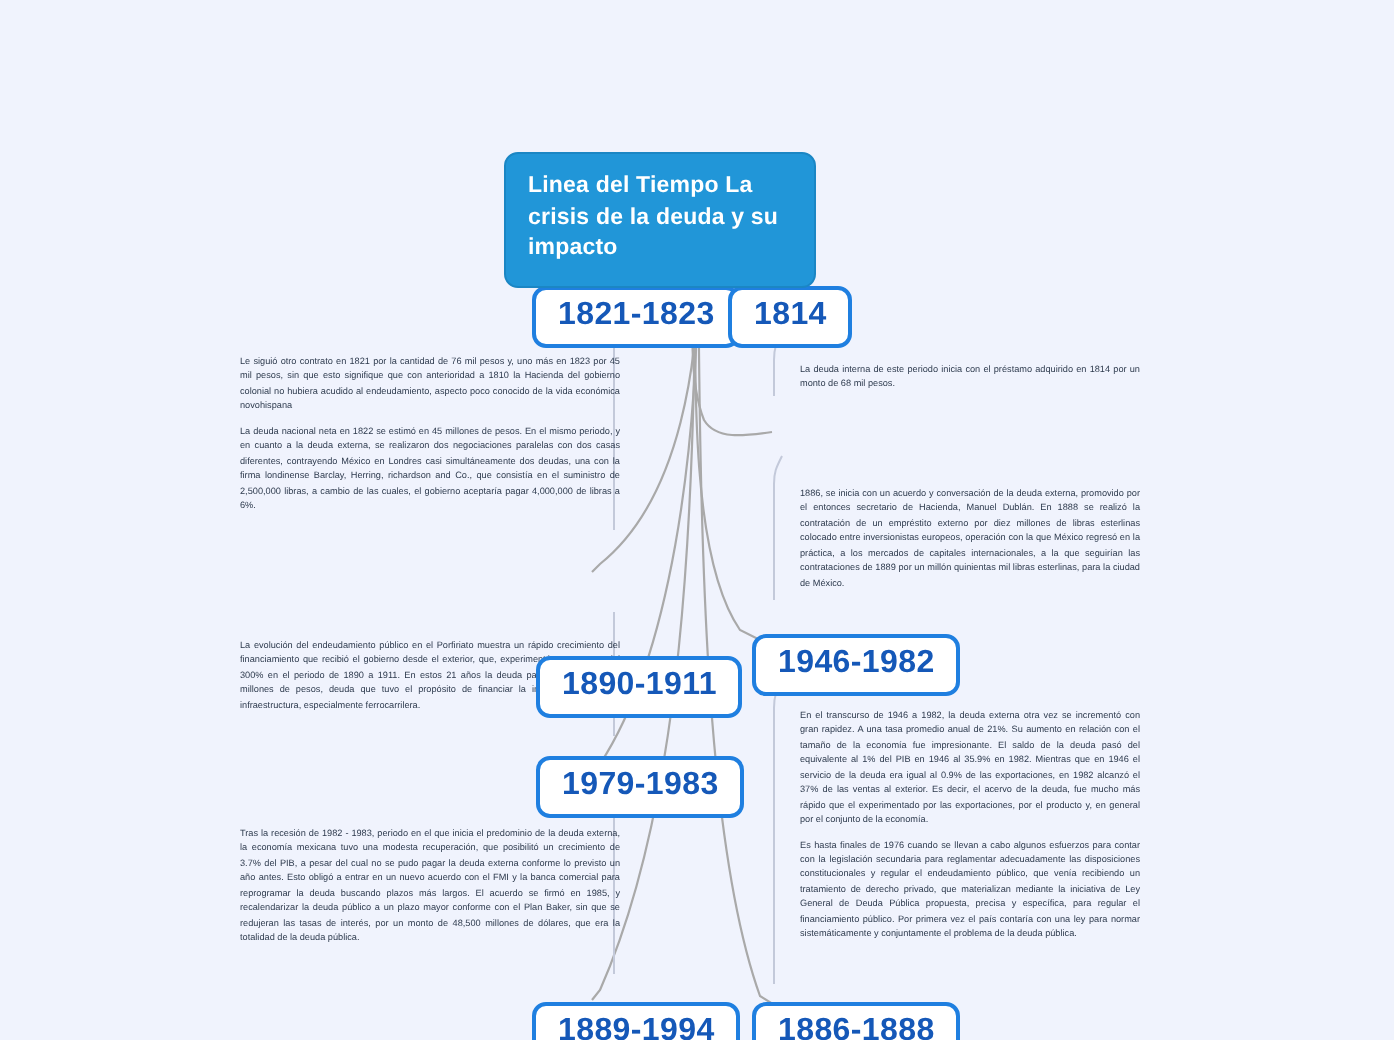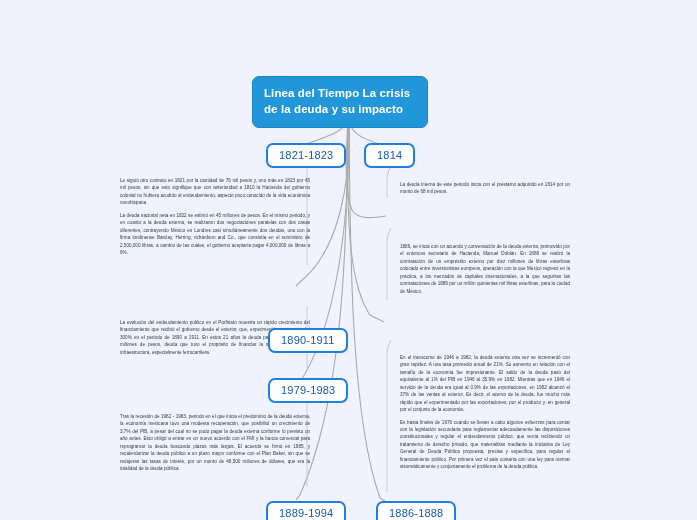--- a/index.html
+++ b/index.html
@@ -28,21 +28,21 @@
     width: 697px;
     height: 520px;
     pointer-events: none;
   }
 
   
   .root-node {
     position: absolute;
     left: 252px;
     top: 76px;
-    width: 176px;
+    width: 156px;
     box-sizing: border-box;
     background: #2196d8;
     border: 1px solid #1b86c4;
     border-radius: 7px;
     padding: 9px 11px 10px 11px;
     color: #ffffff;
     font-size: 11.5px;
     font-weight: bold;
     line-height: 1.35;
     letter-spacing: 0.1px;
@@ -51,22 +51,22 @@
 
   
   .date-node {
     position: absolute;
     box-sizing: border-box;
     background: #ffffff;
     border: 2px solid #1f7fe0;
     border-radius: 7px;
     padding: 4px 11px 5px 11px;
     color: #1558b8;
-    font-size: 11px;
-    font-weight: normal;
+    font-size: 16px;
+    font-weight: bold;
     letter-spacing: 0.2px;
     white-space: nowrap;
     z-index: 4;
   }
 
   
   .text-panel {
     position: absolute;
     box-sizing: border-box;
     font-size: 4.6px;
@@ -126,20 +126,21 @@
 
   <div class="text-panel" style="left:398px; top:243px; width:172px;">
     <p>1886, se inicia con un acuerdo y conversación de la deuda externa, promovido por el entonces secretario de Hacienda, Manuel Dublán. En 1888 se realizó la contratación de un empréstito externo por diez millones de libras esterlinas colocado entre inversionistas europeos, operación con la que México regresó en la práctica, a los mercados de capitales internacionales, a la que seguirían las contrataciones de 1889 por un millón quinientas mil libras esterlinas, para la ciudad de México.</p>
   </div>
 
   <div class="date-node" style="left:268px; top:284px;margin-top:44px;">1890-1911</div>
   <div class="text-panel" style="left:118px; top:319px; width:192px;">
     <p>La evolución del endeudamiento público en el Porfiriato muestra un rápido crecimiento del financiamiento que recibió el gobierno desde el exterior, que, experimentó un aumento del 300% en el periodo de 1890 a 1911. En estos 21 años la deuda pasó de 52.5 a 441.5 millones de pesos, deuda que tuvo el propósito de financiar la inversión pública de infraestructura, especialmente ferrocarrilera.</p>
   </div>
 
+  <div class="date-node" style="left:376px; top:317px;">1946-1982</div>
   <div class="text-panel" style="left:398px; top:354px; width:172px;">
     <p>En el transcurso de 1946 a 1982, la deuda externa otra vez se incrementó con gran rapidez. A una tasa promedio anual de 21%. Su aumento en relación con el tamaño de la economía fue impresionante. El saldo de la deuda pasó del equivalente al 1% del PIB en 1946 al 35.9% en 1982. Mientras que en 1946 el servicio de la deuda era igual al 0.9% de las exportaciones, en 1982 alcanzó el 37% de las ventas al exterior. Es decir, el acervo de la deuda, fue mucho más rápido que el experimentado por las exportaciones, por el producto y, en general por el conjunto de la economía.</p>
     <p>Es hasta finales de 1976 cuando se llevan a cabo algunos esfuerzos para contar con la legislación secundaria para reglamentar adecuadamente las disposiciones constitucionales y regular el endeudamiento público, que venía recibiendo un tratamiento de derecho privado, que materializan mediante la iniciativa de Ley General de Deuda Pública propuesta, precisa y específica, para regular el financiamiento público. Por primera vez el país contaría con una ley para normar sistemáticamente y conjuntamente el problema de la deuda pública.</p>
   </div>
 
   <div class="date-node" style="left:268px; top:378px;">1979-1983</div>
   <div class="text-panel" style="left:118px; top:413px; width:192px;">
     <p>Tras la recesión de 1982 - 1983, periodo en el que inicia el predominio de la deuda externa, la economía mexicana tuvo una modesta recuperación, que posibilitó un crecimiento de 3.7% del PIB, a pesar del cual no se pudo pagar la deuda externa conforme lo previsto un año antes. Esto obligó a entrar en un nuevo acuerdo con el FMI y la banca comercial para reprogramar la deuda buscando plazos más largos. El acuerdo se firmó en 1985, y recalendarizar la deuda público a un plazo mayor conforme con el Plan Baker, sin que se redujeran las tasas de interés, por un monto de 48,500 millones de dólares, que era la totalidad de la deuda pública.</p>
   </div>
 

